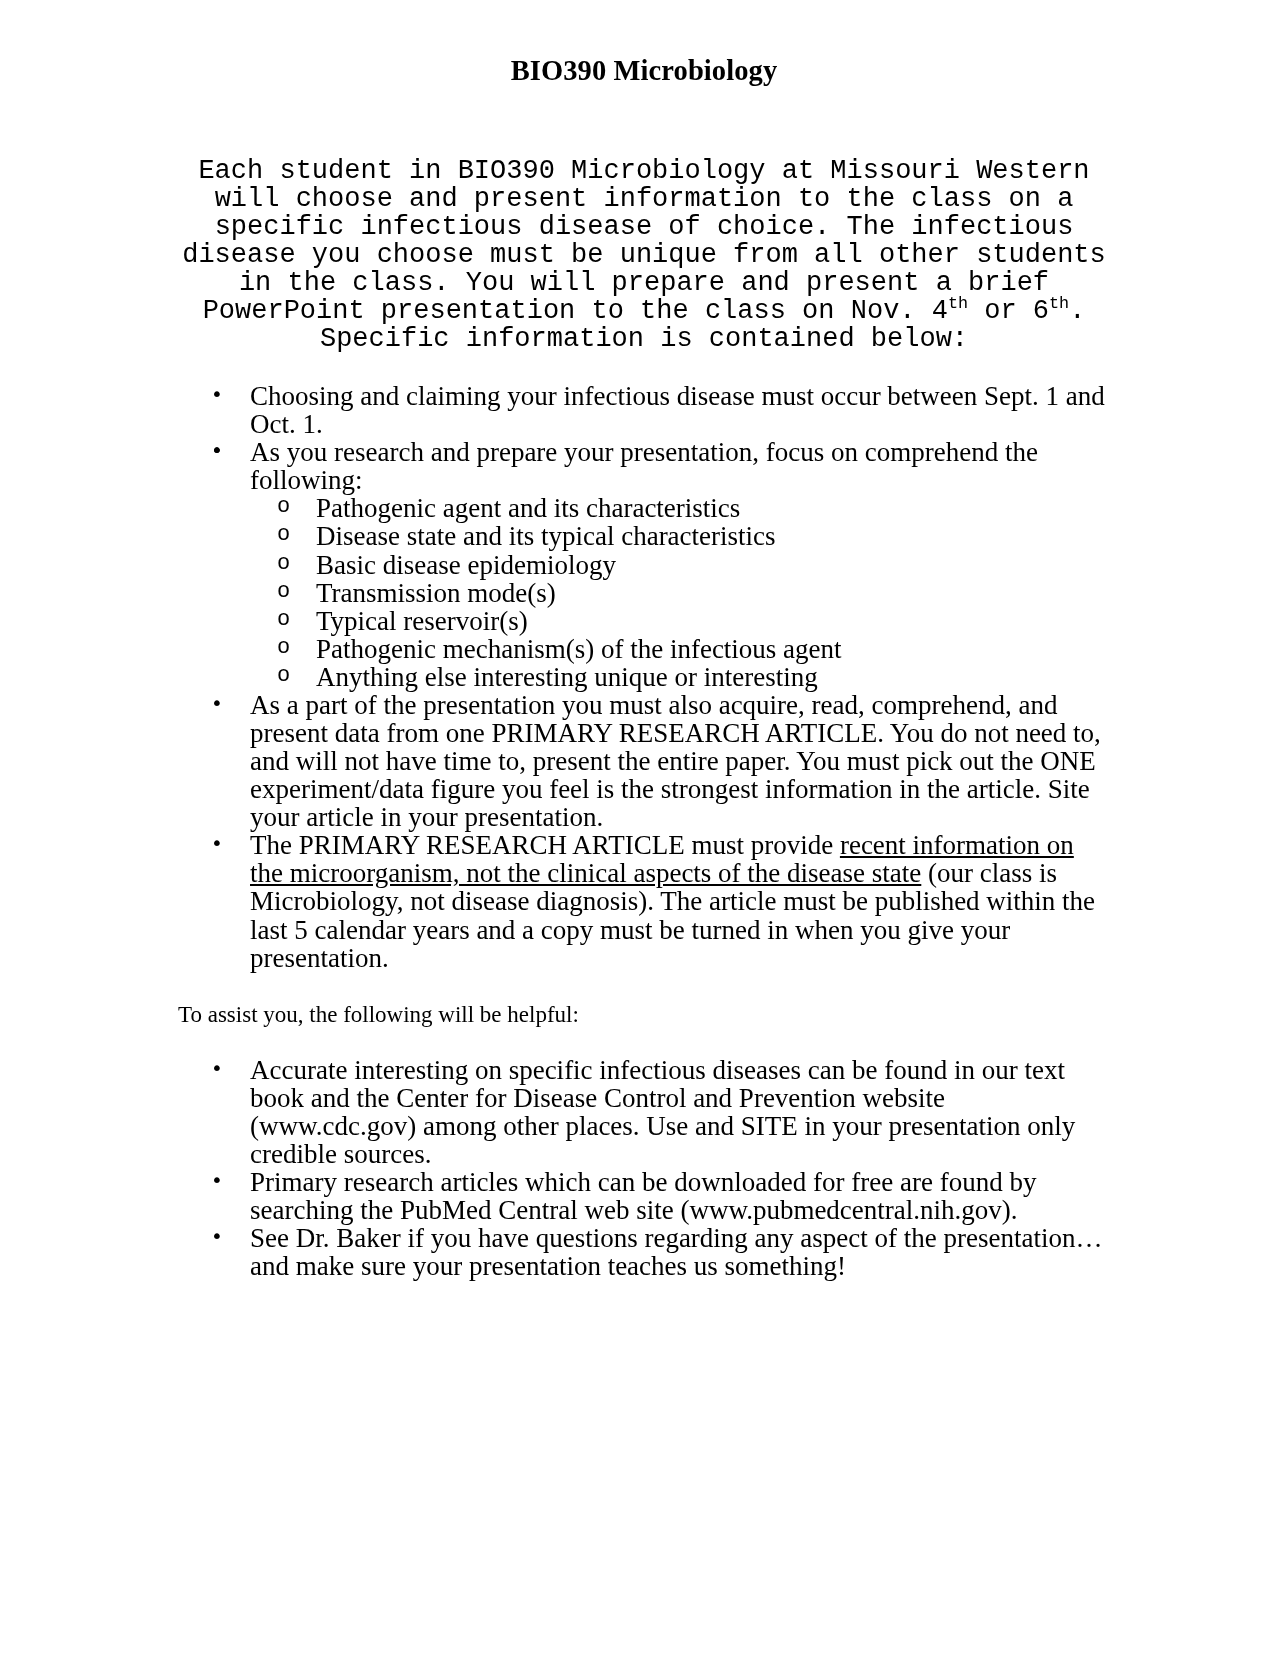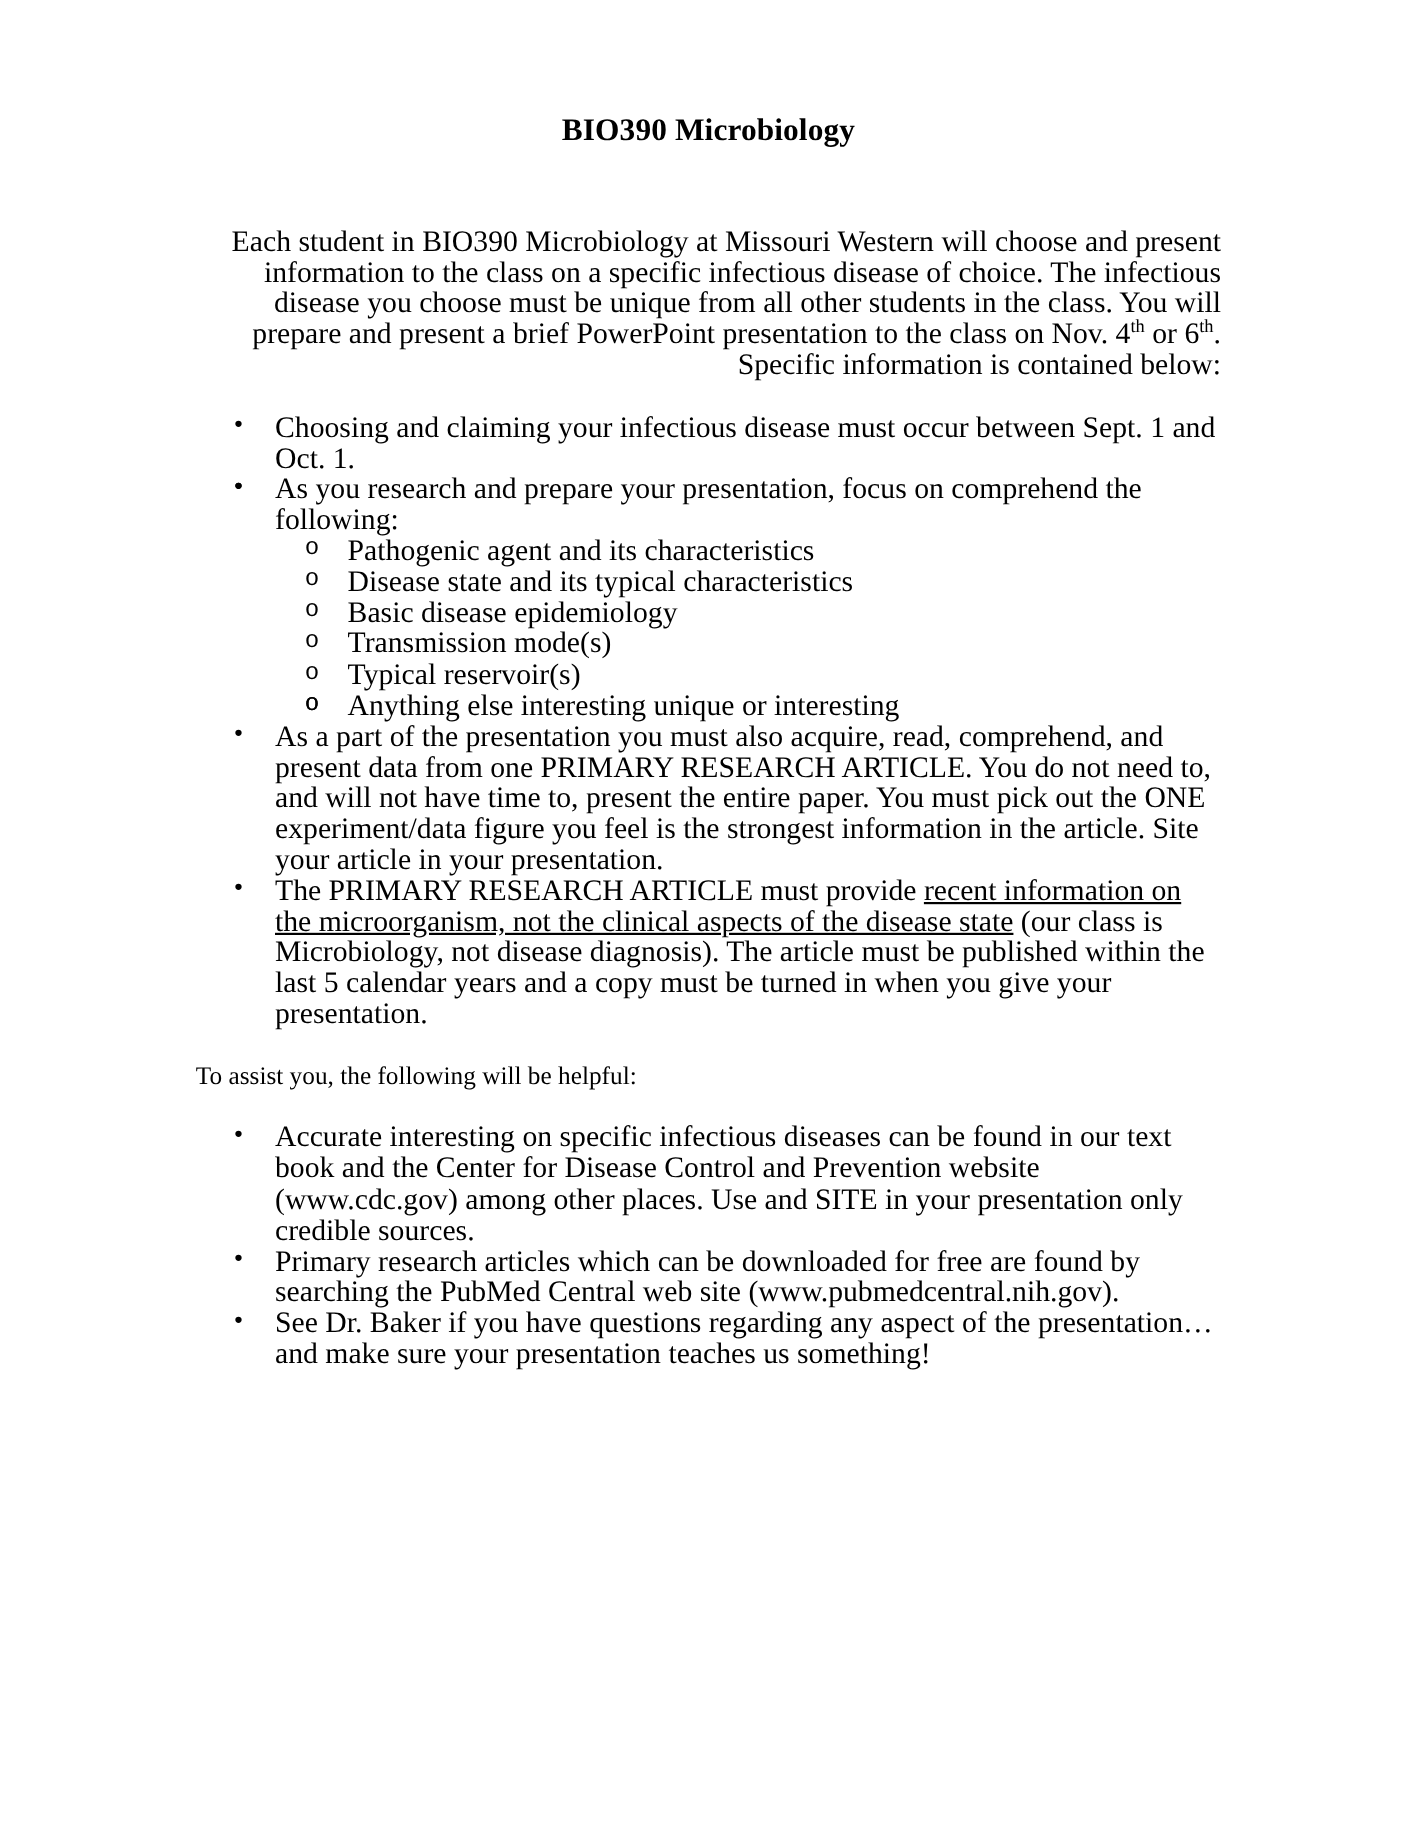--- a/index.html
+++ b/index.html
@@ -12,39 +12,40 @@
     font-family: "Liberation Serif", "DejaVu Serif", serif;
     color: #000000;
   }
   .page {
     position: relative;
     width: 1280px;
     height: 1656px;
     margin: 0 auto;
     background: #ffffff;
     box-sizing: border-box;
-    padding: 105px 170px 0 178px;
+    padding: 57px 170px 0 178px;
     overflow: hidden;
   }
   .doc-title {
     text-align: center;
     font-weight: bold;
     font-size: 28.5px;
     line-height: 1.0;
     margin: 0;
     letter-spacing: 0.1px;
   }
   .title-gap {
     height: 37px;
   }
   .intro {
     margin: 0;
     font-size: 27px;
     line-height: 1.04;
-    text-align: right;
+    text-align: center;
+    font-family: Liberation Mono, monospace;
   }
   .para-gap-top {
     height: 34px;
   }
   sup {
     font-size: 0.62em;
     vertical-align: super;
     line-height: 0;
   }
   ul.bullets {
@@ -143,20 +144,21 @@
     <li>
       <span class="marker-o">o</span>
       <span>Transmission mode(s)</span>
     </li>
     <li>
       <span class="marker-o">o</span>
       <span>Typical reservoir(s)</span>
     </li>
     <li>
       <span class="marker-o">o</span>
+      <span>Pathogenic mechanism(s) of the infectious agent</span>
     </li>
     <li>
       <span class="marker-o">o</span>
       <span>Anything else interesting unique or interesting</span>
     </li>
   </ul>
 
   <ul class="bullets">
     <li>
       <span class="marker">•</span>

